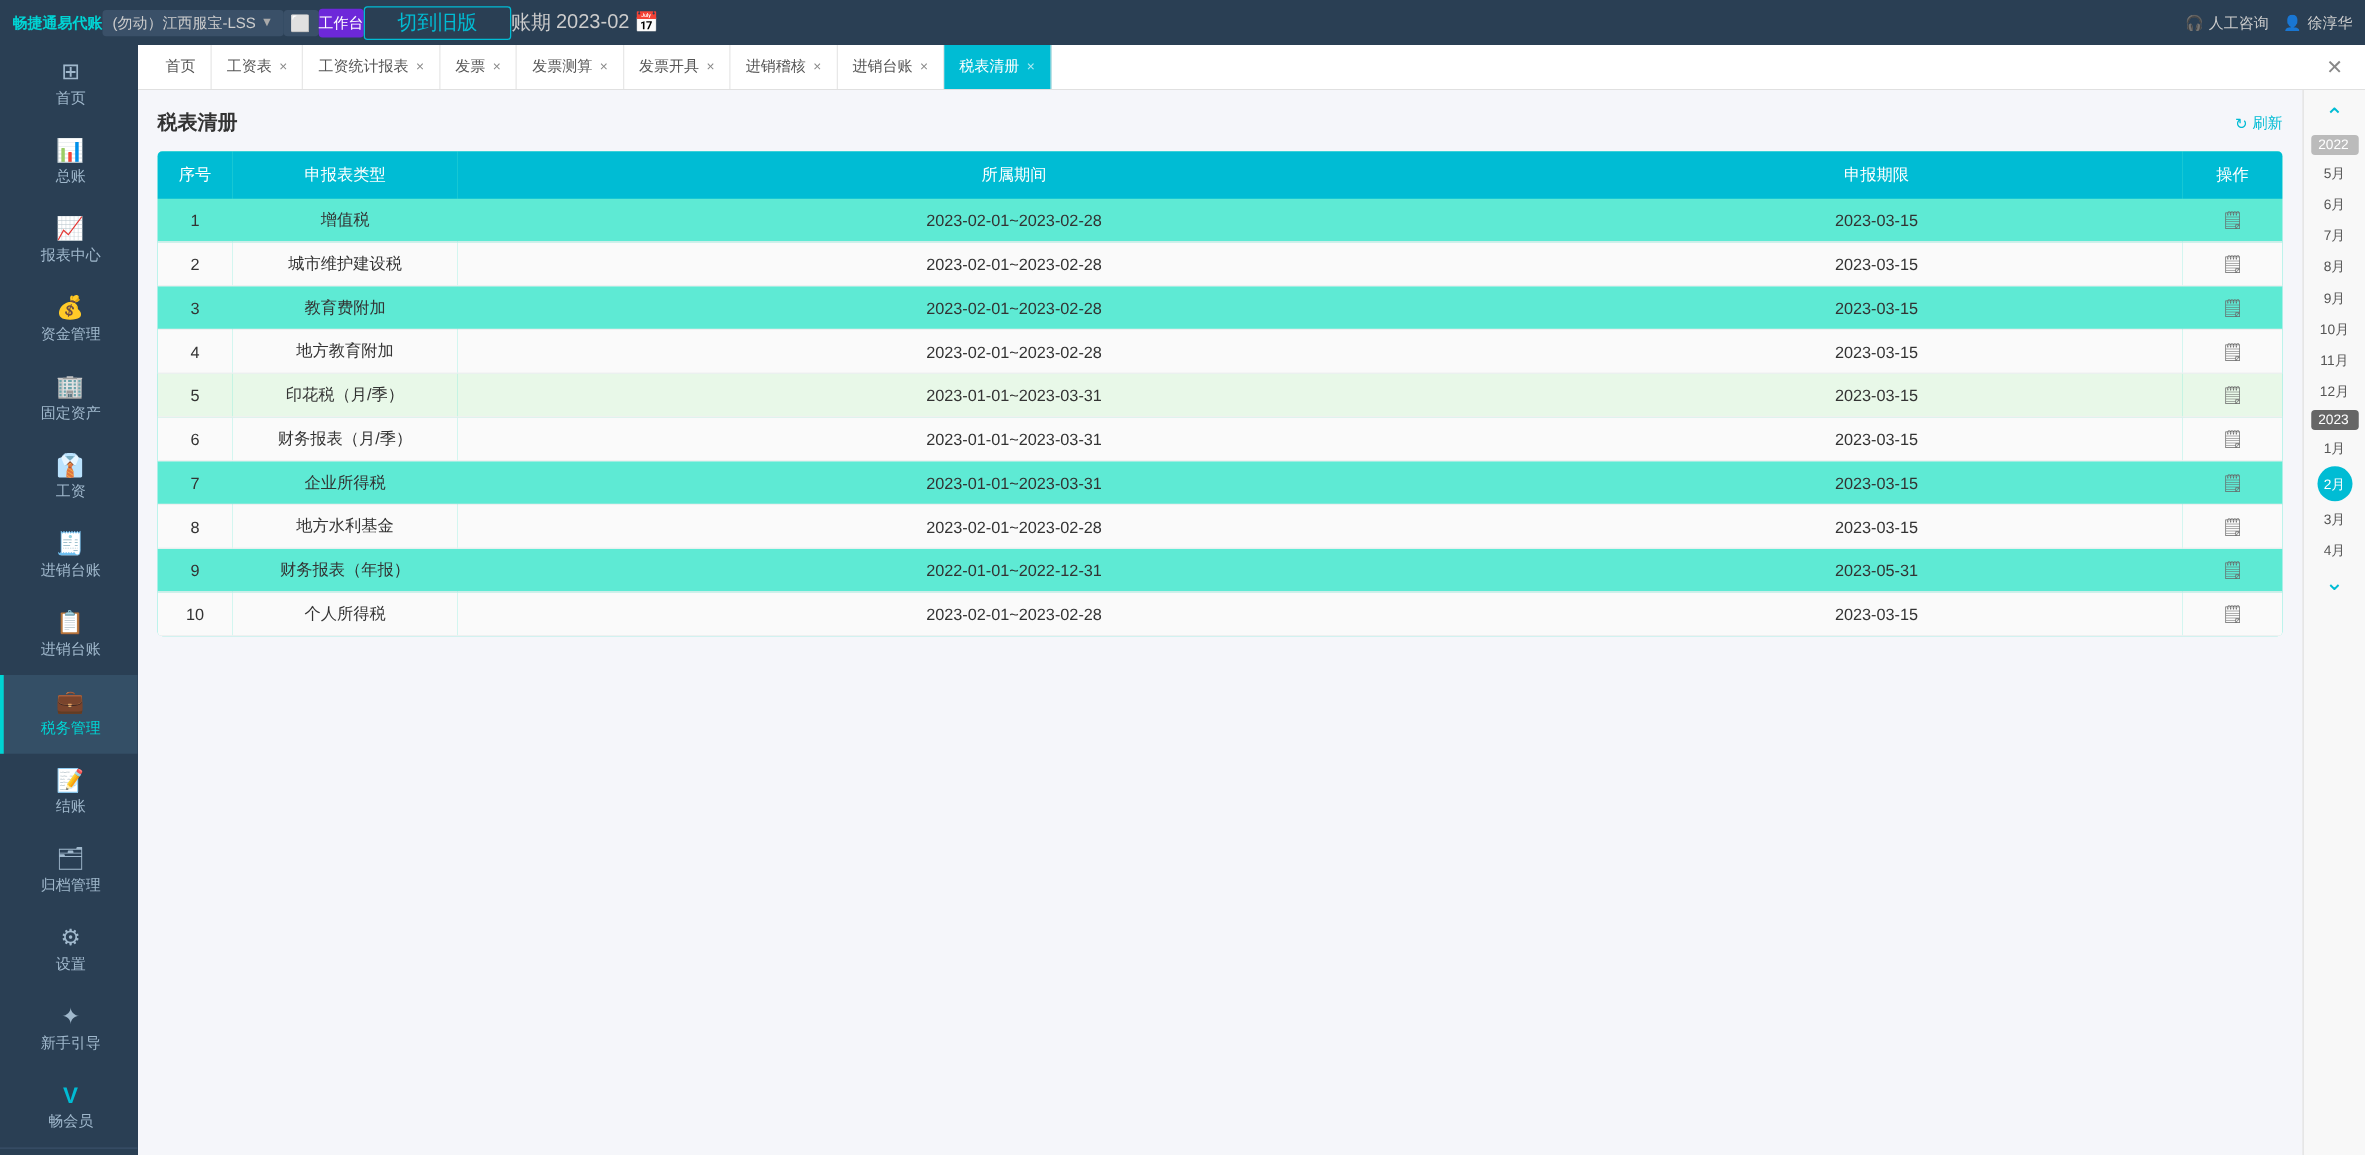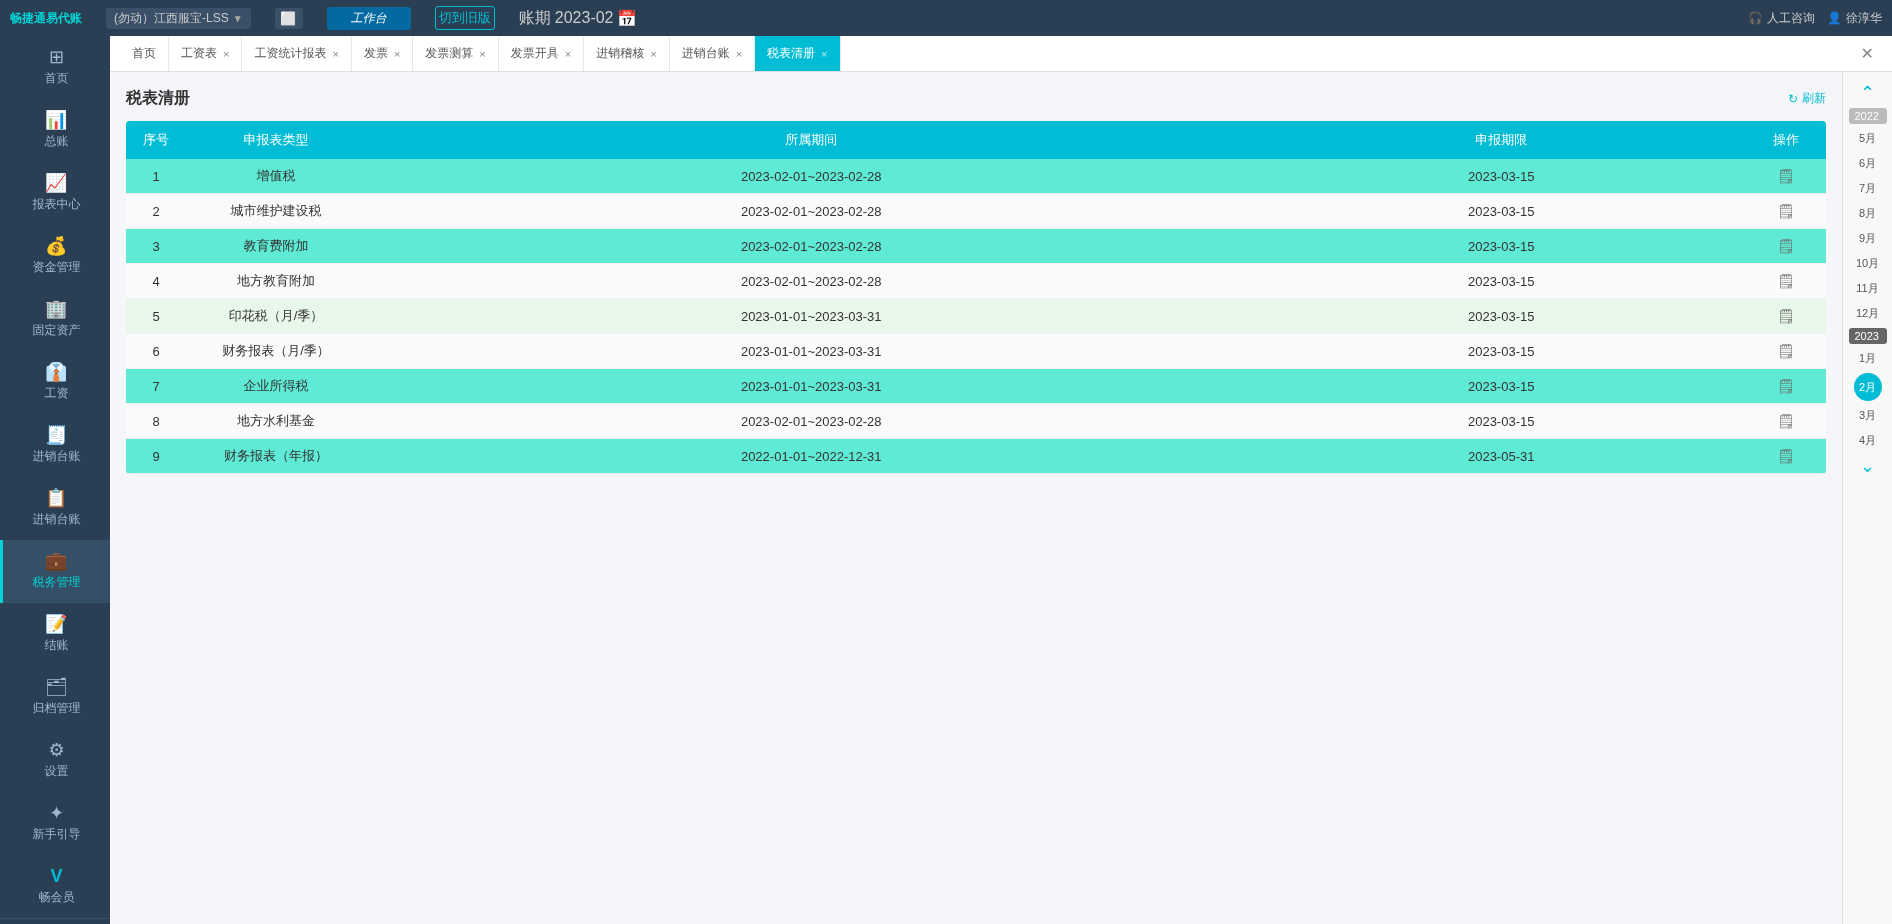--- a/index.html
+++ b/index.html
@@ -5,21 +5,21 @@
     * { box-sizing: border-box; margin: 0; padding: 0; }
     body { font-family: 'Microsoft YaHei', Arial, sans-serif; font-size: 13px; background: #f0f2f5; display: flex; flex-direction: column; height: 924px; overflow: hidden; }
 
     
     .top-bar {
       height: 36px;
       background: #2a3f54;
       display: flex;
       align-items: center;
       padding: 0 10px;
-      gap: 24px;
+      gap: 0;
       flex-shrink: 0;
     }
     .top-bar-logo {
       color: #00d4d4;
       font-size: 12px;
       font-weight: bold;
       white-space: nowrap;
     }
     .top-bar-company {
       background: #3a5068;
@@ -36,37 +36,36 @@
     .top-bar-icon-btn {
       background: #3a5068;
       border: none;
       color: #ccc;
       padding: 3px 6px;
       border-radius: 3px;
       cursor: pointer;
       font-size: 13px;
     }
     .top-bar-btn {
-      background: #0369a1;
+      background: #6d28d9;
       border: none;
       color: white;
-      padding: 3px 24px;
+      padding: 3px 0;
       border-radius: 3px;
       cursor: pointer;
       font-size: 12px;
-      font-style: italic;
     }
     .top-bar-btn-outline {
       background: transparent;
       border: 1px solid #00bcd4;
       color: #00bcd4;
-      padding: 2px 3px;
+      padding: 2px 26px;
       border-radius: 3px;
       cursor: pointer;
-      font-size: 13px;
+      font-size: 16px;
     }
     .top-bar-period {
       color: #ccc;
       font-size: 16px;
       display: flex;
       align-items: center;
       gap: 4px;
     }
     .top-bar-right {
       margin-left: auto;
@@ -537,20 +536,29 @@
     </tr>
               <tr>
       <td class="col-seq">9</td>
       <td class="col-type-td">财务报表（年报）</td>
       <td>2022-01-01~2022-12-31</td>
       <td>2023-05-31</td>
       <td class="col-action">
         <span class="action-icon">🗒</span>
       </td>
     </tr>
+              <tr>
+      <td class="col-seq">10</td>
+      <td class="col-type-td">个人所得税</td>
+      <td>2023-02-01~2023-02-28</td>
+      <td>2023-03-15</td>
+      <td class="col-action">
+        <span class="action-icon">🗒</span>
+      </td>
+    </tr>
             </tbody>
         </table>
 
       </div>
 
       <div class="right-panel">
         <div class="scroll-up">⌃</div>
         <div class="year-label">2022</div>
         <div class="month-item">5月</div>
         <div class="month-item">6月</div>

